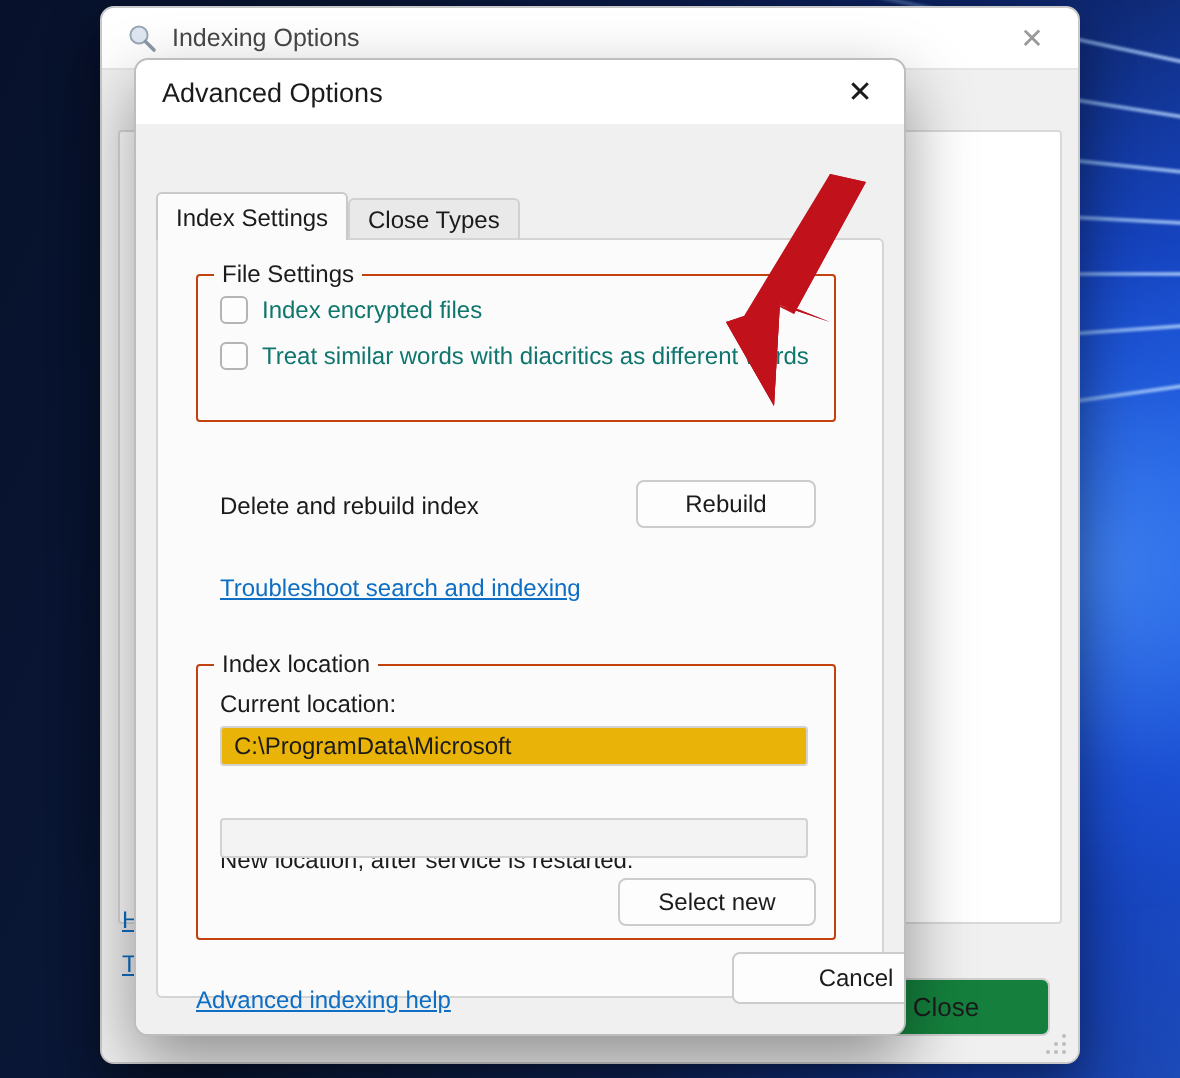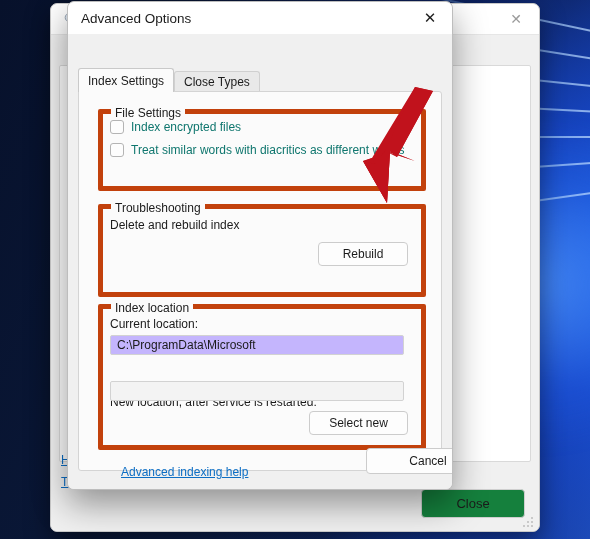--- a/index.html
+++ b/index.html
@@ -148,21 +148,21 @@
     width: 2px;
     height: 2px;
     background: #bdbdbd;
     border-radius: 1px;
   }
 
   
   #advanced-dialog {
     position: absolute;
     left: 67px;
-    top: 1px;
+    top: 29px;
     width: 384px;
     height: 487px;
     background: #f0f0f0;
     border: 1px solid #bdbdbd;
     border-radius: 7px;
     box-shadow: 0 14px 34px rgba(0,0,0,0.4);
     overflow: hidden;
   }
   #advanced-dialog .dlg-titlebar {
     height: 32px;
@@ -230,21 +230,21 @@
     width: 362px;
     height: 378px;
     background: #fbfbfb;
     border: 1px solid #d4d4d4;
     border-radius: 0 3px 3px 3px;
   }
 
   
   .groupbox {
     position: absolute;
-    border: 5px solid #c2410c;
+    border: 1px solid #c2410c;
     border-radius: 2px;
     background: transparent;
   }
   .groupbox > .legend {
     position: absolute;
     top: -8px;
     left: 8px;
     padding: 0 4px;
     background: #fbfbfb;
     font-size: 12px;
@@ -294,21 +294,21 @@
     justify-content: center;
     font-family: "Liberation Sans", sans-serif;
   }
   .btn.focus {
     border: 1px solid #0d6ec4;
     box-shadow: inset 0 0 0 1px #ffffff;
   }
 
   .textbox {
     position: absolute;
-    background: #c4b5fd;
+    background: #eab308;
     border: 1px solid #d2d2d2;
     border-radius: 2px;
     font-size: 12px;
     color: #1b1b1b;
     display: flex;
     align-items: center;
     padding-left: 6px;
     box-sizing: border-box;
   }
   .textbox.empty { background: #f3f3f3; }
@@ -390,36 +390,34 @@
       </div>
       <div class="checkrow" style="left:31px; top:28px;">
         <span class="checkbox"></span>
         <span>Index encrypted files</span>
       </div>
       <div class="checkrow" style="left:31px; top:51px;">
         <span class="checkbox"></span>
         <span>Treat similar words with diacritics as different words</span>
       </div>
 
-      <div class="groupbox" style="left:19px; top:112px; width:318px; height:83px;">
-        <span class="legend">Troubleshooting</span>
-      </div>
       <div class="static-text" style="left:31px; top:126px;">Delete and rebuild index</div>
-      <div class="btn" style="left:239px; top:120px; width:88px; height:22px;margin-top:30px;">Rebuild</div>
+      <div class="btn" style="left:239px; top:120px; width:88px; height:22px;">Rebuild</div>
+      <div class="linktext" style="left:31px; top:167px;">Troubleshoot search and indexing</div>
 
       <div class="groupbox" style="left:19px; top:212px; width:318px; height:136px;">
         <span class="legend">Index location</span>
       </div>
       <div class="static-text" style="left:31px; top:225px;">Current location:</div>
       <div class="textbox" style="left:31px; top:243px; width:294px; height:20px;">C:\ProgramData\Microsoft</div>
       <div class="static-text" style="left:31px; top:271px;margin-top:32px;">New location, after service is restarted:</div>
       <div class="textbox empty" style="left:31px; top:289px; width:294px; height:20px;" placeholder=""></div>
       <div class="btn" style="left:230px; top:319px; width:97px; height:22px;">Select new</div>
 
-      <div class="linktext" style="left:19px; top:373px;margin-left:23px;">Advanced indexing help</div>
+      <div class="linktext" style="left:19px; top:373px;">Advanced indexing help</div>
     </div>
 
     <div class="btn focus" style="left:215px; top:414px; width:74px; height:24px;margin-top:45px;">OK</div>
     <div class="btn" style="left:298px; top:414px; width:74px; height:24px;padding-left:24px;">Cancel</div>
 
   </div>
 </div>
 
 <div id="annotation-arrow">
   <svg width="95" height="125" viewBox="0 0 95 125">

